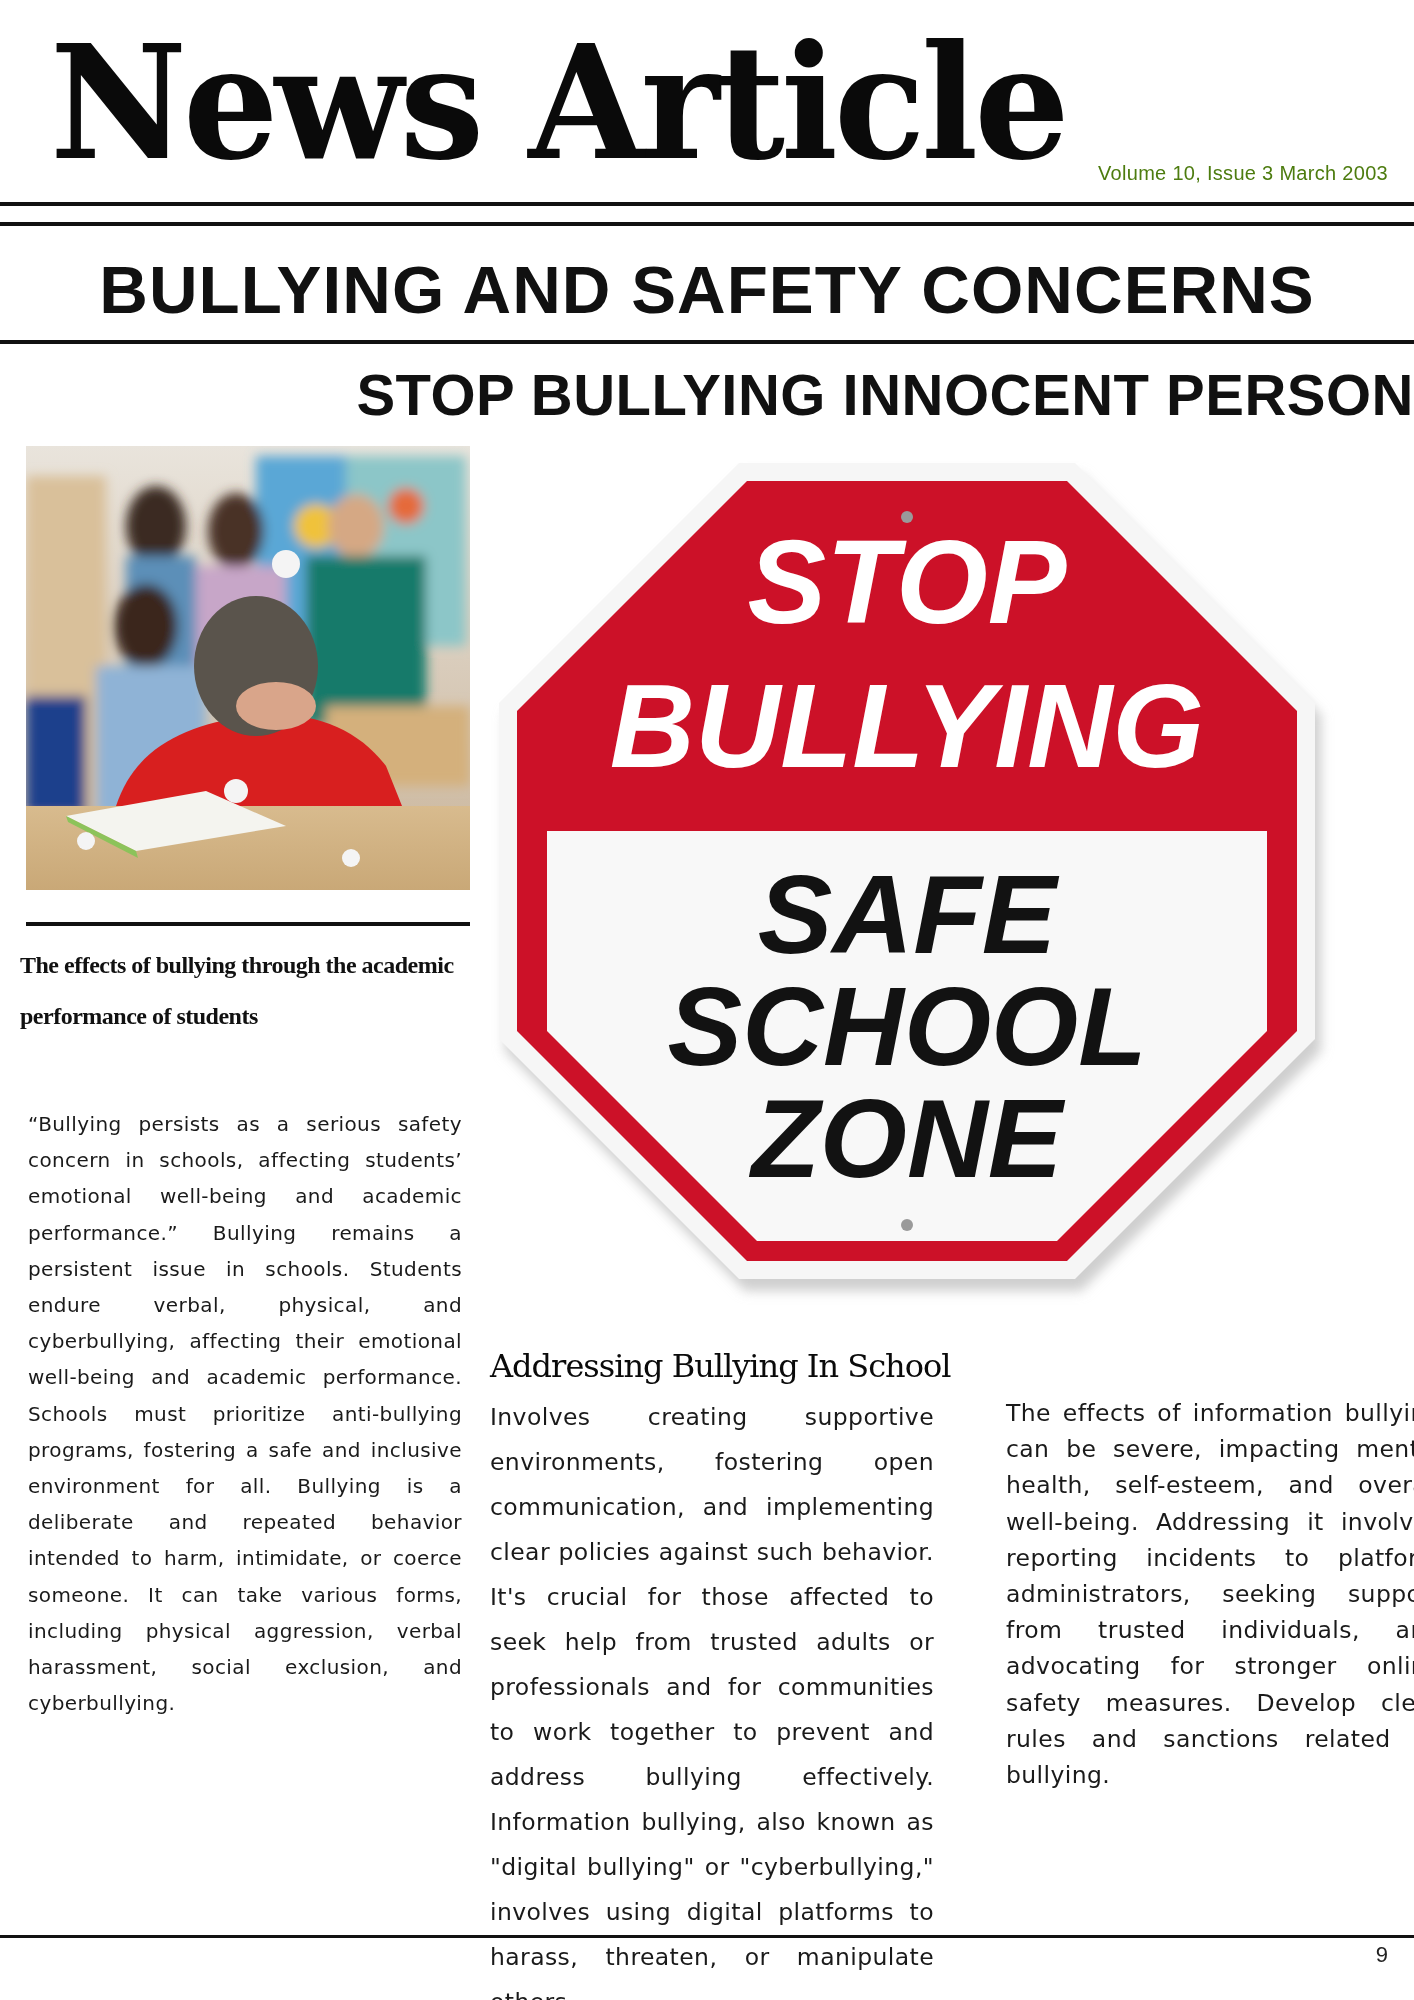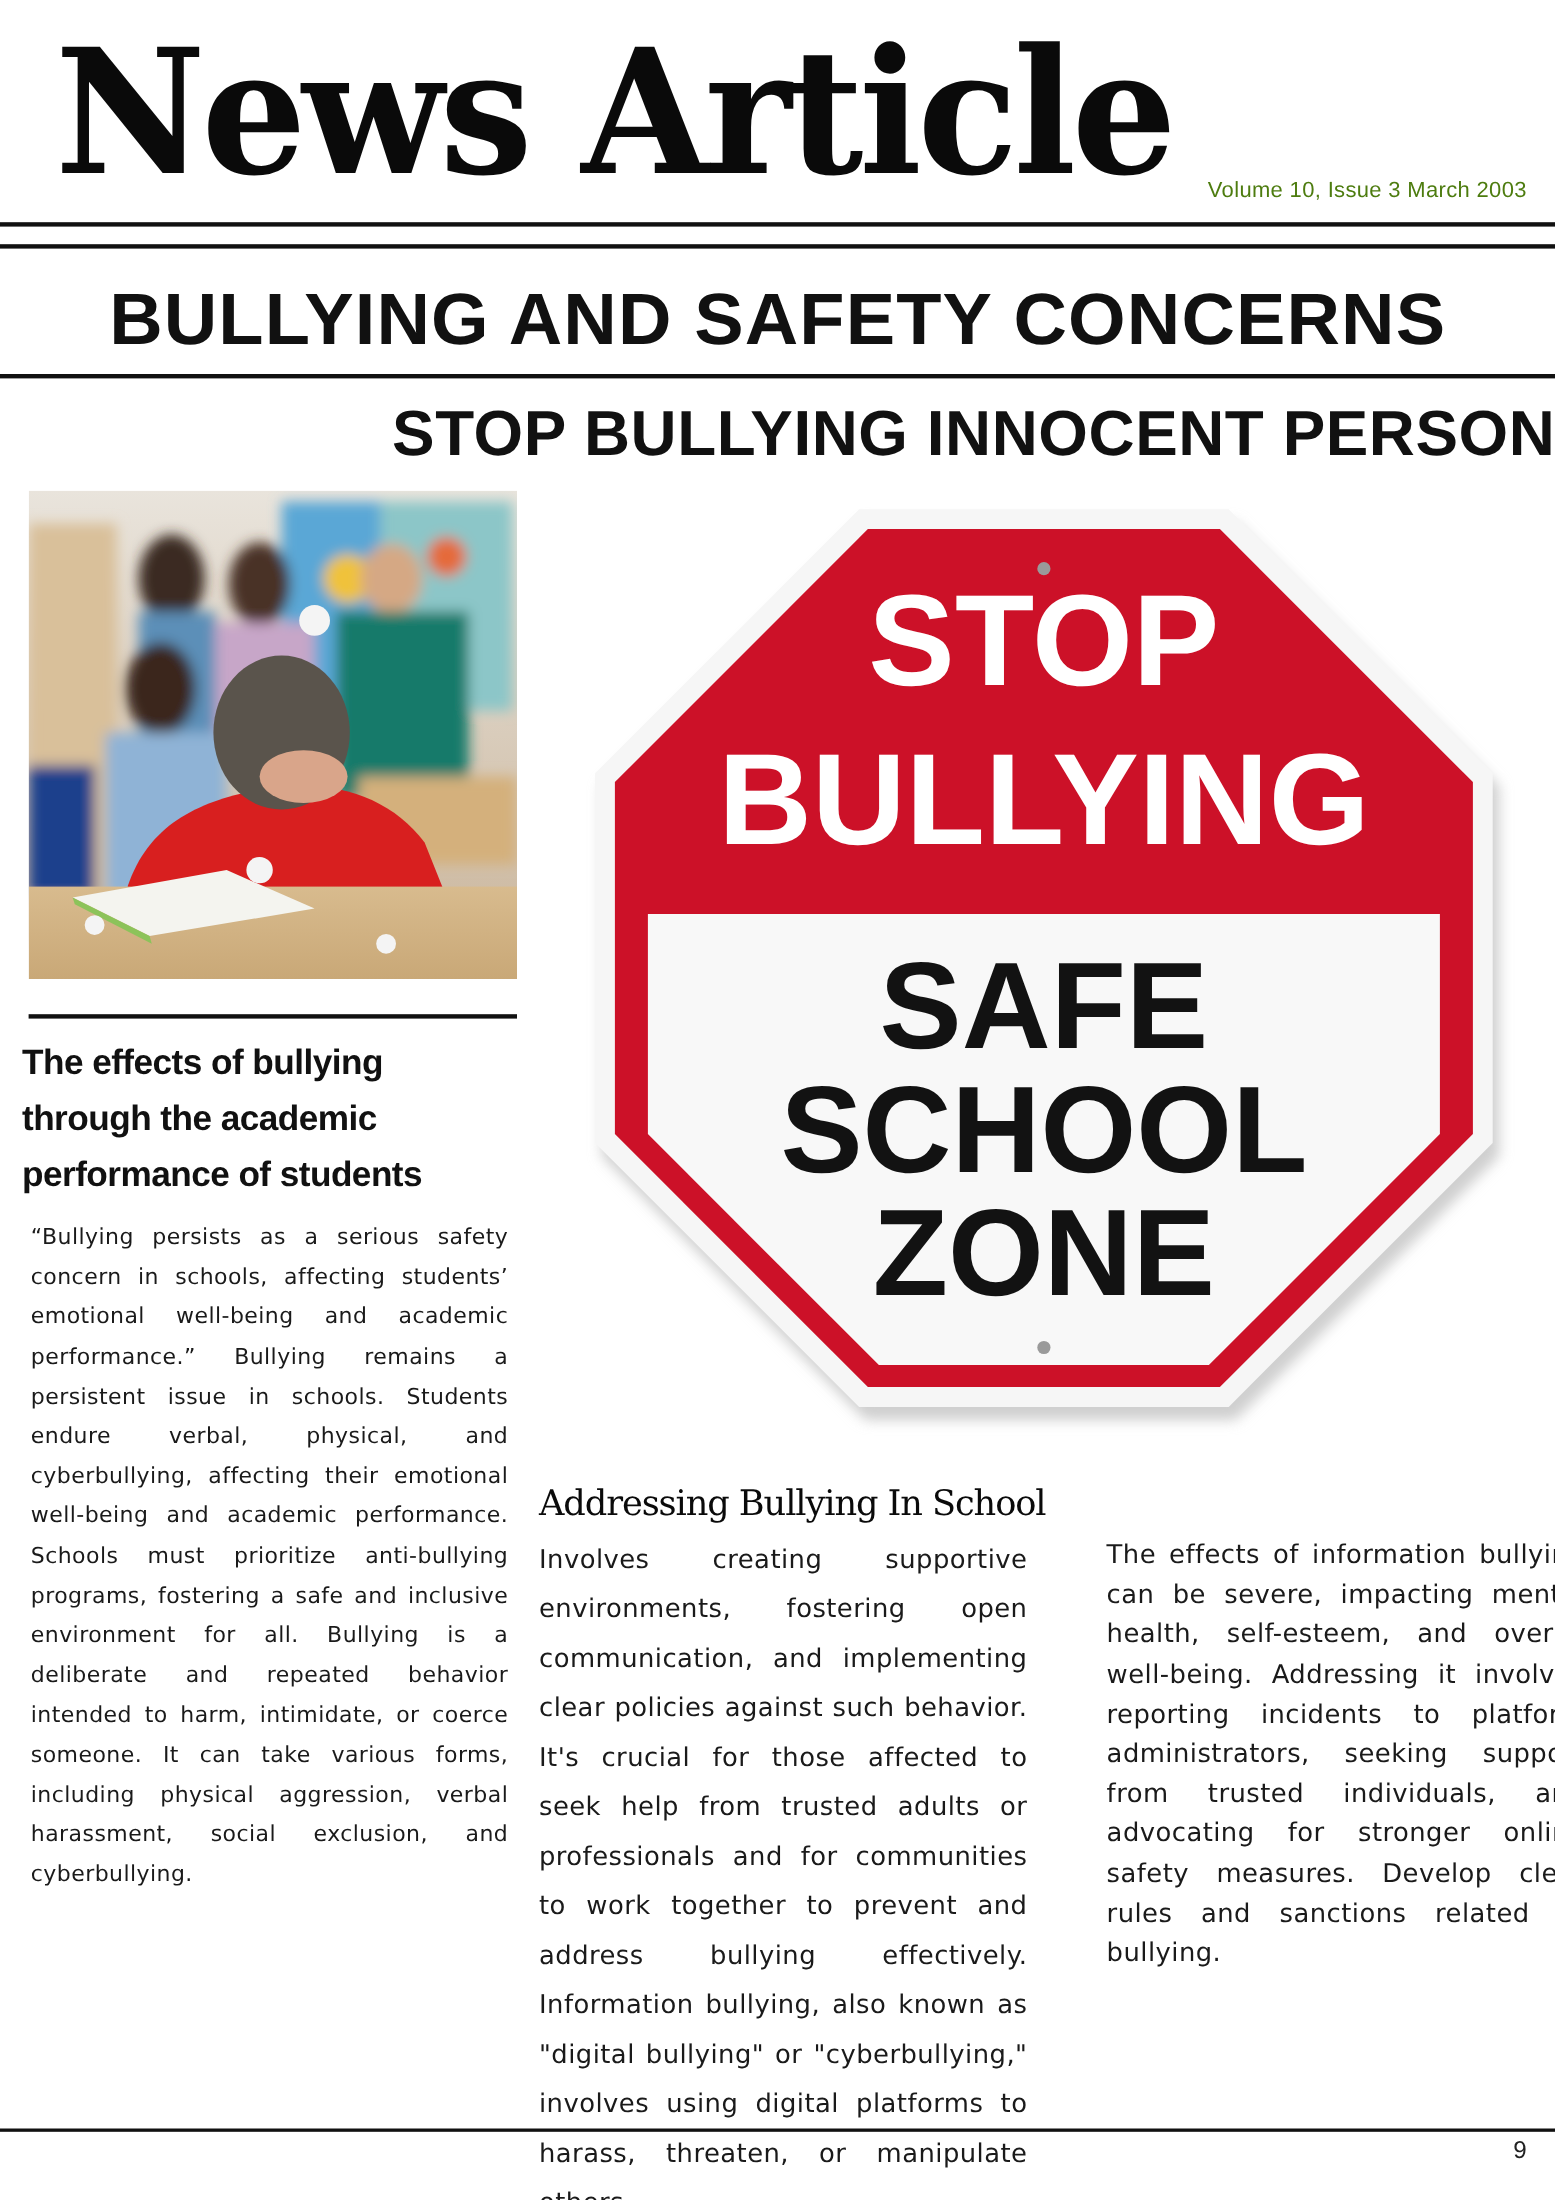--- a/index.html
+++ b/index.html
@@ -6,24 +6,24 @@
   body { width:1414px; height:2000px; position:relative; overflow:hidden; color:#111; font-family:"DejaVu Sans", sans-serif; }
   .abs { position:absolute; }
   .masthead { left:50px; top:8px; font-family:"DejaVu Serif", serif; font-weight:bold; font-size:150px; line-height:180px; letter-spacing:-4px; color:#0a0a0a; transform:scaleY(1.05); transform-origin:left top; }
   .issue { right:26px; top:162px; font-family:"Liberation Sans", sans-serif; font-size:20px; color:#4d7c0f; letter-spacing:0.3px; }
   .rule { left:0; width:1414px; background:#111; }
   .headline { left:0; width:1414px; text-align:center; font-family:"Liberation Sans", sans-serif; font-weight:bold; }
   .h1 { top:250px; font-size:66px; line-height:80px; letter-spacing:1px; transform:scaleX(1.02); }
   .h2 { top:360px; font-size:58px; line-height:70px; letter-spacing:0.5px;text-align:right; }
   .photo { left:26px; top:446px; width:444px; height:444px; overflow:hidden; }
   .col-rule { left:26px; top:922px; width:444px; height:4px; background:#111; }
-  .subhead { left:20px; top:940px; width:450px; font-family:Liberation Sans, sans-serif; font-weight:bold; font-size:32px; line-height:51px; color:#111; letter-spacing:-0.5px; }
+  .subhead { left:20px; top:940px; width:450px; font-family:Liberation Serif, serif; font-weight:bold; font-size:24px; line-height:51px; color:#111; letter-spacing:-0.5px; }
   .body-text { font-family:"DejaVu Sans", sans-serif; font-size:20px; line-height:36.2px; text-align:justify; color:#1a1a1a; letter-spacing:0.4px; }
   .col1 { left:28px; top:1106px; width:434px; }
-  .sign { left:519px; top:445px; width:860px; height:860px; }
+  .sign { left:477px; top:445px; width:860px; height:860px;font-style:italic; }
   .addr-title { left:490px; top:1338px; font-family:"DejaVu Serif", serif; font-weight:normal; font-size:32px; line-height:56px; letter-spacing:-1px; color:#0a0a0a; }
   .col2 { left:490px; top:1395px; width:444px; font-size:23.5px; line-height:45px; }
   .col3 { left:1006px; top:1395px; width:435px; font-size:23.5px; line-height:36.2px; }
   .page-num { right:26px; top:1942px; font-family:"Liberation Sans", sans-serif; font-size:22px; color:#222; }
 </style>
 </head>
 <body>
 
 <div class="abs masthead">News Article</div>
 <div class="abs issue">Volume 10, Issue 3 March 2003</div>

